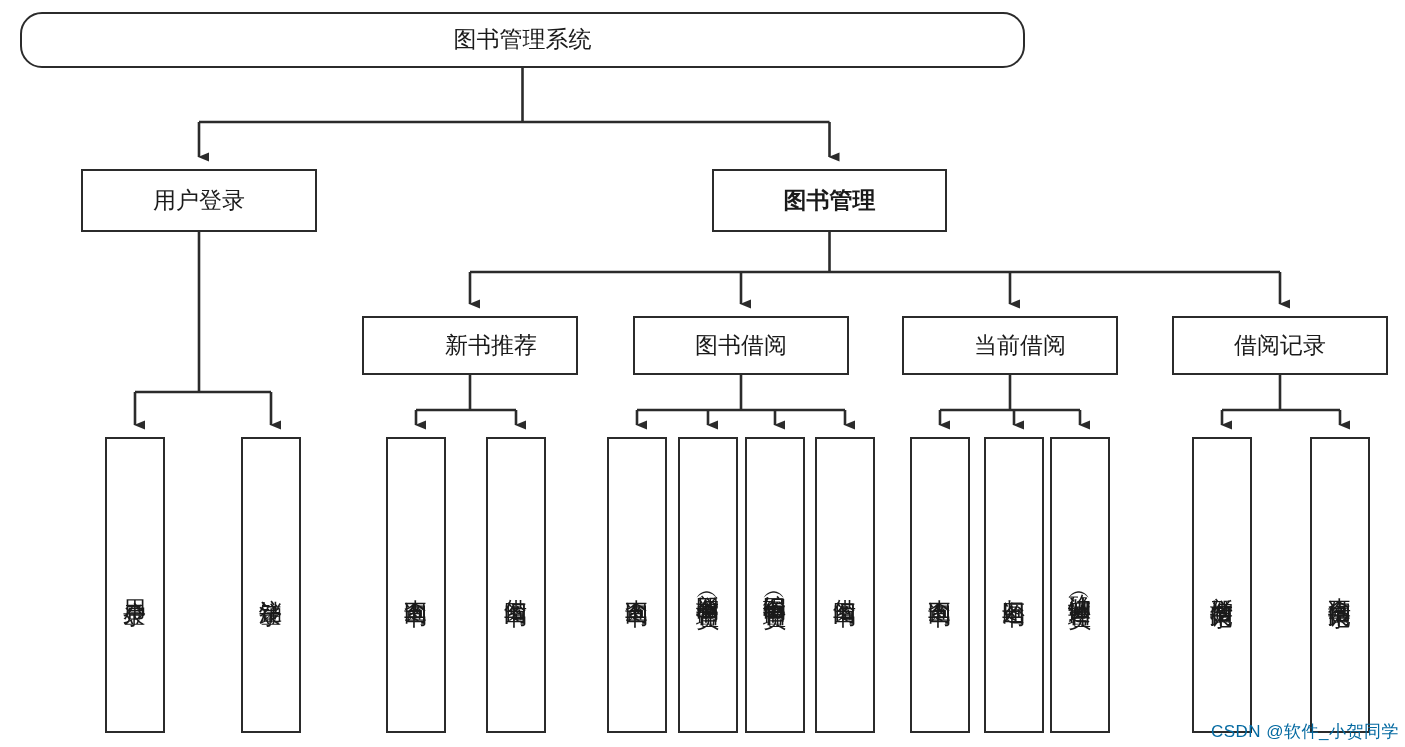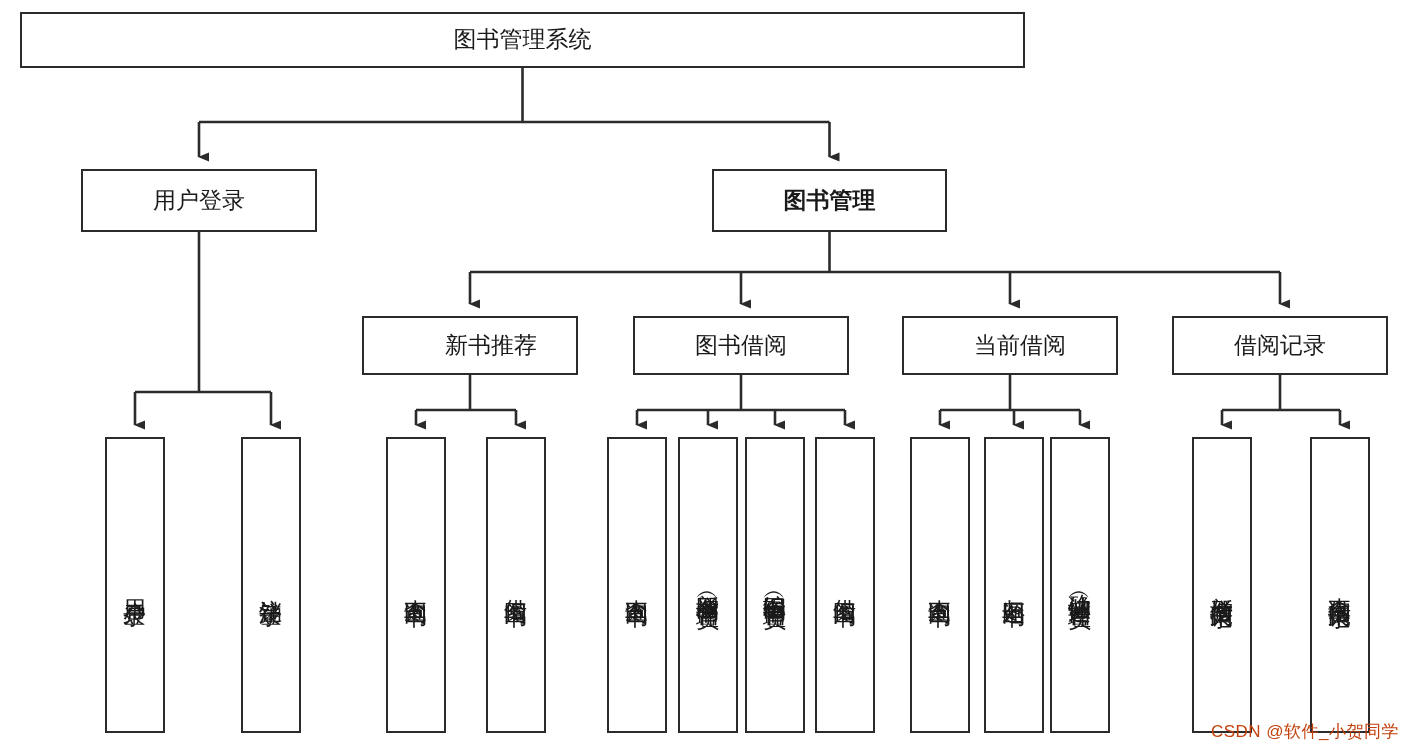--- a/index.html
+++ b/index.html
@@ -4,21 +4,21 @@
 <style>
   html,body{margin:0;padding:0;background:#ffffff;}
   body{font-family:"Liberation Sans","DejaVu Sans",sans-serif;}
   #canvas{position:relative;width:1405px;height:747px;background:#ffffff;overflow:hidden;}
   #edges{position:absolute;left:0;top:0;width:1405px;height:747px;}
   .node{position:absolute;box-sizing:border-box;background:#ffffff;border:2.5px solid #2b2b2b;display:flex;align-items:center;justify-content:center;}
   .node .lbl{color:#1a1a1a;text-align:center;line-height:1.18;white-space:pre;}
   .node.h .lbl{font-size:23px;}
   .node.v{writing-mode:vertical-rl;text-orientation:upright;}
   .node.v .lbl{font-size:23px;writing-mode:vertical-rl;text-orientation:upright;letter-spacing:2px;line-height:1.05;}
-  #watermark{position:absolute;right:6px;bottom:4px;font-size:17px;color:#c2410c;letter-spacing:.5px;white-space:nowrap;}
+  #watermark{position:absolute;right:6px;bottom:4px;font-size:17px;color:#0369a1;letter-spacing:.5px;white-space:nowrap;}
 </style>
 </head>
 <body>
 
 <div id="canvas">
 
   <svg id="edges" viewBox="0 0 1405 747" xmlns="http://www.w3.org/2000/svg">
     <defs>
       <marker id="arw" markerWidth="10" markerHeight="11" refX="4.6" refY="10" orient="auto" markerUnits="userSpaceOnUse">
         <path d="M0,0 L9.2,0 L4.6,11 Z" fill="#2b2b2b"></path>
@@ -55,21 +55,21 @@
         <path d="M1014 410 L1014 425" marker-end="url(#arw)"></path>
         <path d="M1080 410 L1080 425" marker-end="url(#arw)"></path>
         <path d="M1280 375 L1280 410"></path>
         <path d="M1222 410 L1340 410"></path>
         <path d="M1222 410 L1222 425" marker-end="url(#arw)"></path>
         <path d="M1340 410 L1340 425" marker-end="url(#arw)"></path>
       </g>
   </svg>
 
   <div id="node-layer">
-      <div class="node h" style="left: 20px; top: 12px; width: 1005px; height: 56px; border-color: rgb(43, 43, 43); background: rgb(255, 255, 255);">
+      <div class="node h" style="left: 20px; top: 12px; width: 1005px; height: 56px; border-color: rgb(43, 43, 43); background: rgb(255, 255, 255); border-radius: 22px;">
         <span class="lbl" style="color: rgb(26, 26, 26);">图书管理系统</span>
       </div>
       <div class="node h" style="left: 81px; top: 169px; width: 236px; height: 63px; border-color: rgb(43, 43, 43); background: rgb(255, 255, 255);">
         <span class="lbl" style="color: rgb(26, 26, 26);">用户登录</span>
       </div>
       <div class="node h" style="left: 712px; top: 169px; width: 235px; height: 63px; border-color: rgb(43, 43, 43); background: rgb(255, 255, 255);">
         <span class="lbl" style="color: rgb(26, 26, 26); font-weight: bold;">图书管理</span>
       </div>
       <div class="node h" style="left: 362px; top: 316px; width: 216px; height: 59px; border-color: rgb(43, 43, 43); background: rgb(255, 255, 255); padding-left: 42px;">
         <span class="lbl" style="color: rgb(26, 26, 26);">新书推荐</span>

